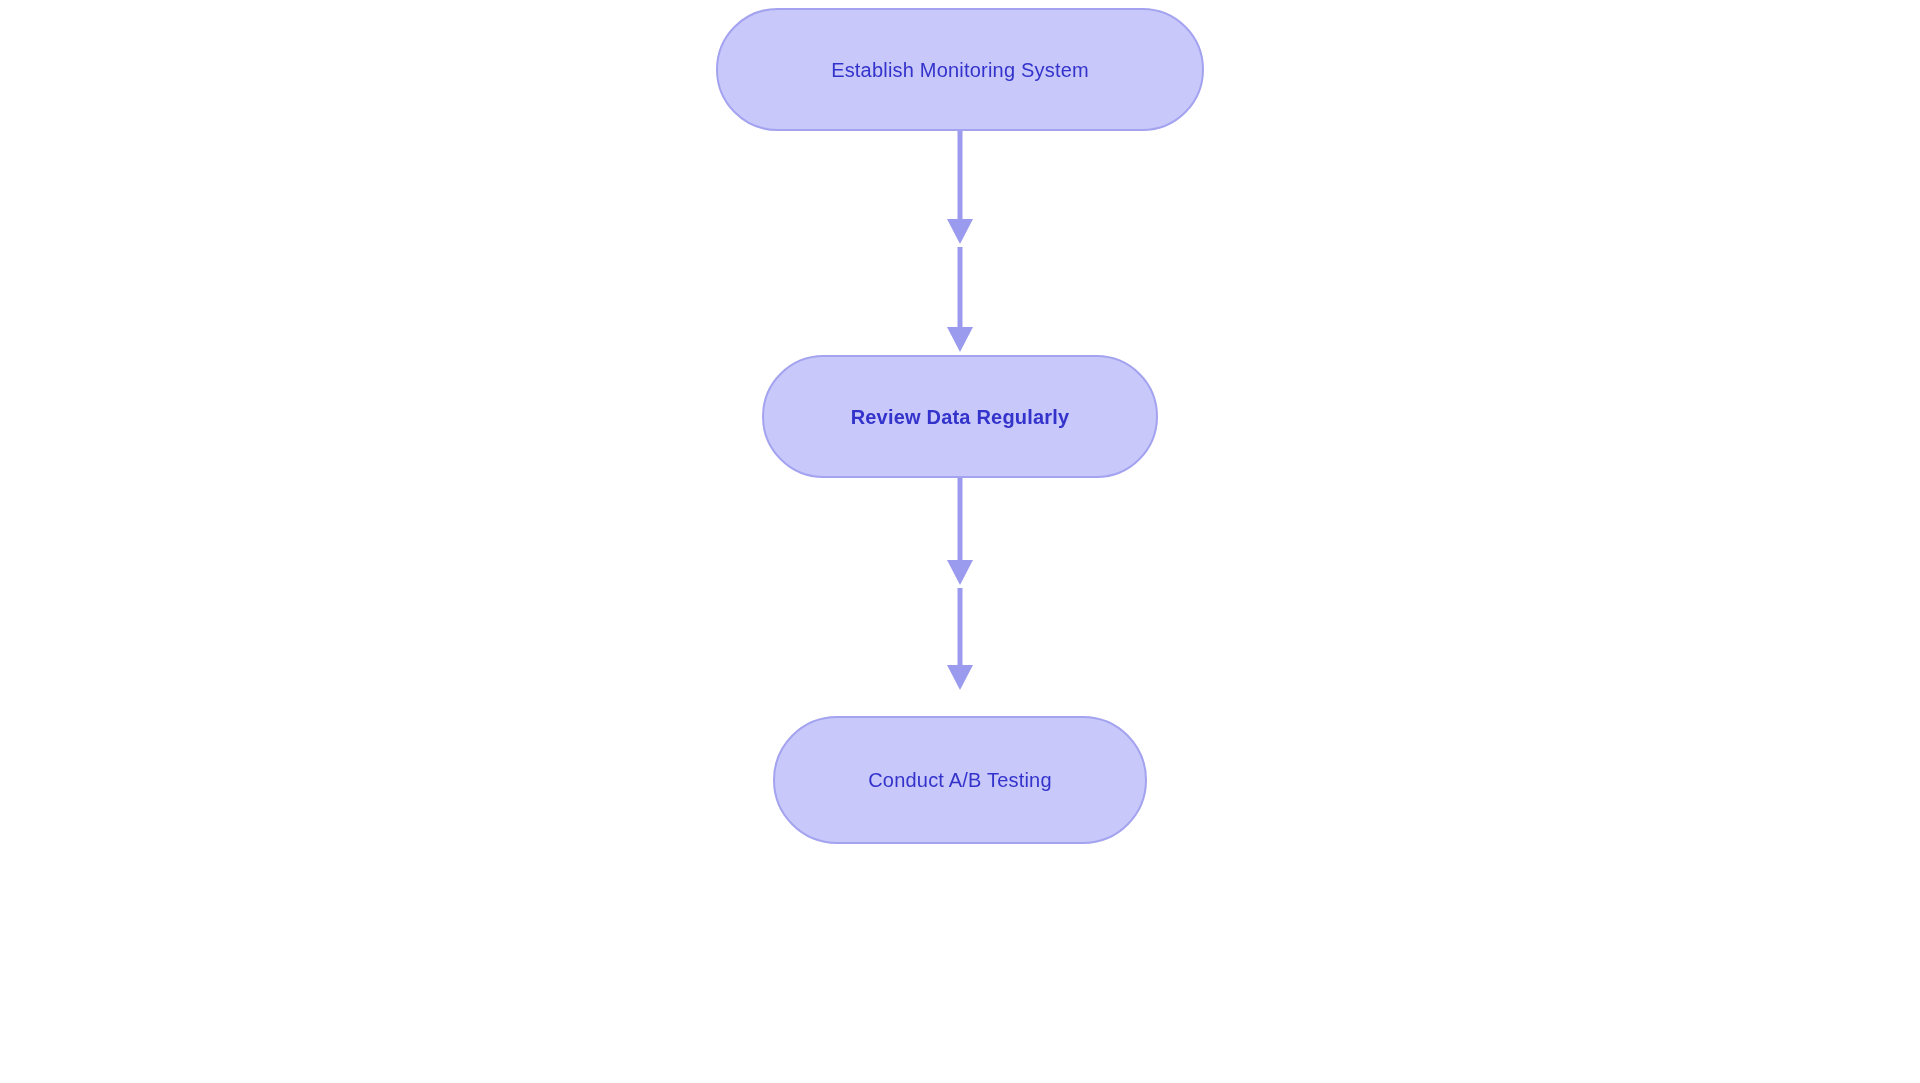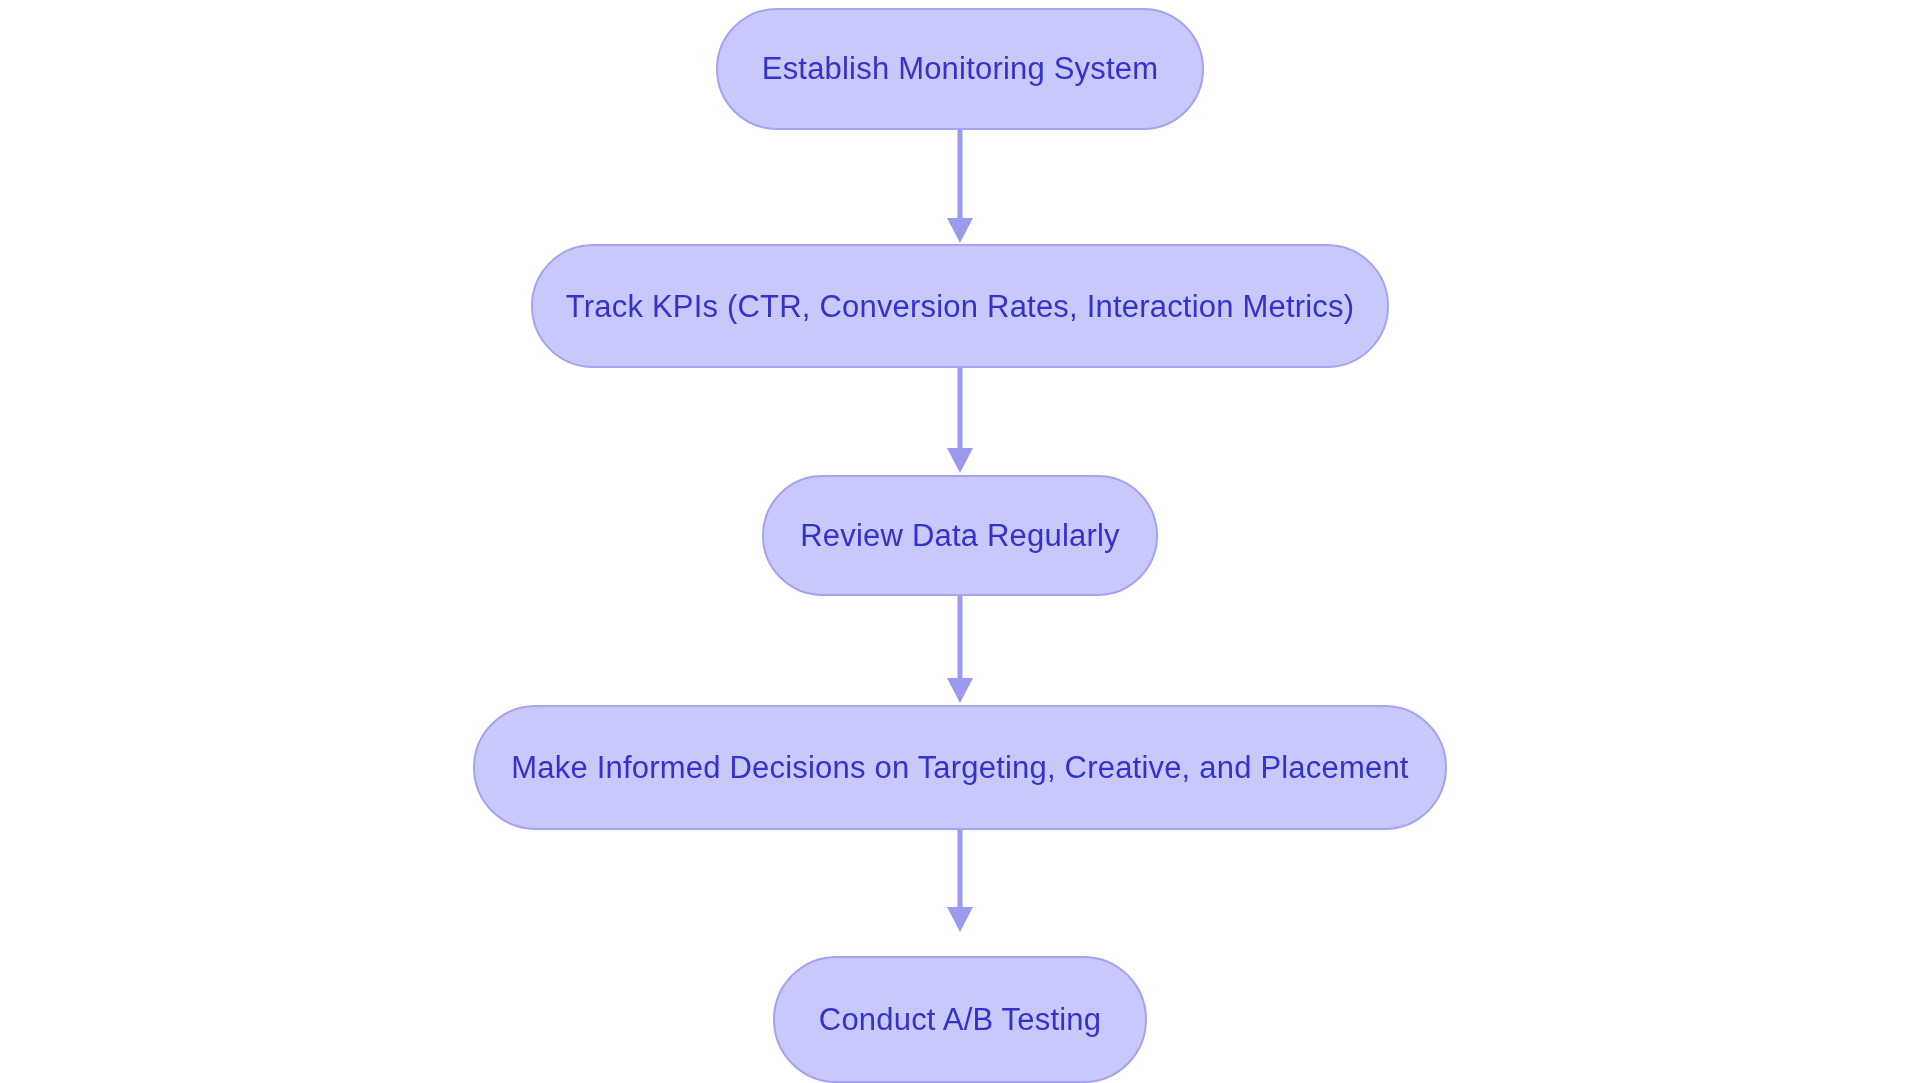--- a/index.html
+++ b/index.html
@@ -29,35 +29,35 @@
   
   .node {
     box-sizing: border-box;
     display: flex;
     align-items: center;
     justify-content: center;
     background: #c8c8fa;
     border: 2px solid #a3a3f0;
     border-radius: 9999px;
     color: #3333cc;
-    font-size: 31px;
+    font-size: 20px;
     font-weight: 400;
     letter-spacing: 0.2px;
     white-space: nowrap;
     text-align: center;
     padding: 0 46px;
   }
   .node-label {
     color: #3333cc;
     line-height: 1;
   }
 
   .node.n1 { width: 488px;  height: 123px; }
   .node.n2 { width: 858px;  height: 125px; }
-  .node.n3 { width: 396px;  height: 123px; }
+  .node.n3 { width: 396px;  height: 123px; font-weight: bold; }
   .node.n4 { width: 974px;  height: 126px; }
   .node.n5 { width: 374px;  height: 128px; margin-top: 23px; }
 
   
   .connector {
     position: relative;
     width: 40px;
     display: flex;
     justify-content: center;
   }
@@ -105,41 +105,35 @@
 
   <div class="node n1">
     <span class="node-label">Establish Monitoring System</span>
   </div>
 
   <div class="connector c1">
     <div class="shaft"></div>
     <div class="head"></div>
   </div>
 
-  <div class="node n2">
-    <span class="node-label">Track KPIs (CTR, Conversion Rates, Interaction Metrics)</span>
-  </div>
 
   <div class="connector c2">
     <div class="shaft"></div>
     <div class="head"></div>
   </div>
 
   <div class="node n3">
     <span class="node-label">Review Data Regularly</span>
   </div>
 
   <div class="connector c3">
     <div class="shaft"></div>
     <div class="head"></div>
   </div>
 
-  <div class="node n4">
-    <span class="node-label">Make Informed Decisions on Targeting, Creative, and Placement</span>
-  </div>
 
   <div class="connector c4">
     <div class="shaft"></div>
     <div class="head"></div>
   </div>
 
   <div class="node n5">
     <span class="node-label">Conduct A/B Testing</span>
   </div>
 

